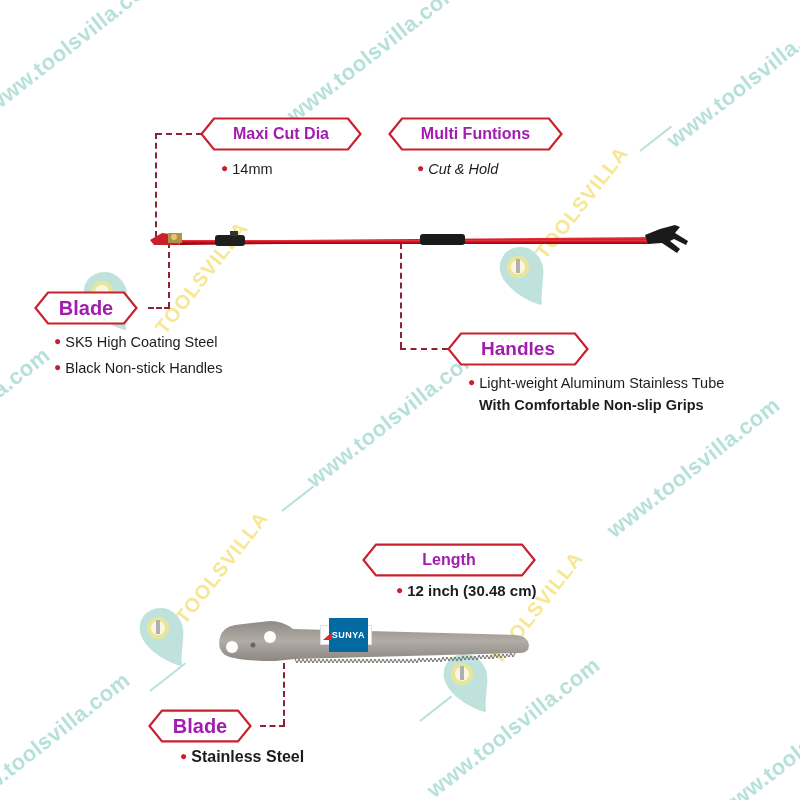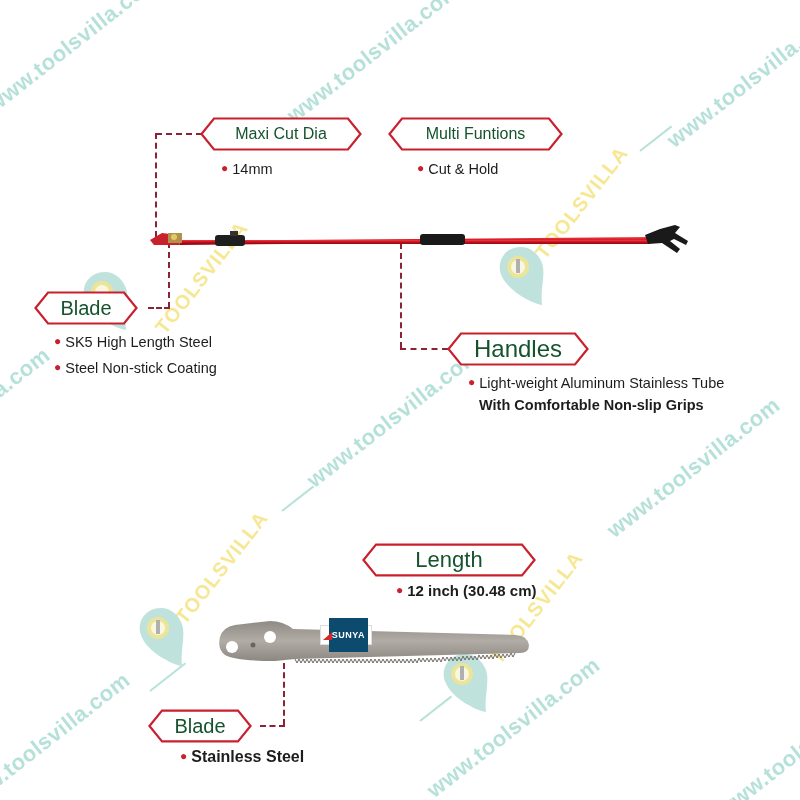--- a/index.html
+++ b/index.html
@@ -27,21 +27,21 @@
       white-space: nowrap; letter-spacing: 1px; opacity: 0.9;
     }
     .wm-pin { position: absolute; width: 50px; height: 62px; }
 
     
     .hex-label { position: absolute; height: 34px; }
     .hex-label svg { position: absolute; left: 0; top: 0; width: 100%; height: 100%; }
     .hex-label span {
       position: absolute; left: 0; right: 0; top: 0; bottom: 0;
       display: flex; align-items: center; justify-content: center;
-      font-weight: normal; color: #14532d;
+      font-weight: bold; color: #a21caf;
     }
 
     .bullet { position: absolute; font-size: 14.5px; color: #1d1d1d; white-space: nowrap; line-height: 1.25; }
     .bullet .dot { color: #c8202c; font-size: 12px; margin-right: 4px; position: relative; top: -2px; }
     .bullet.bold { font-weight: bold; font-size: 15px; }
 
     .dash-v { position: absolute; width: 0; border-left: 2px dashed #8b2335; }
     .dash-h { position: absolute; height: 0; border-top: 2px dashed #8b2335; }
   </style>
 </head>
@@ -132,36 +132,36 @@
     <span style="font-size:16px;">Maxi Cut Dia</span>
   </div>
   <div class="bullet" style="left:221px; top:160px;"><span class="dot">●</span><span>14mm</span></div>
 
   <div class="hex-label" style="left:388px; top:117px; width:175px;">
     <svg viewBox="0 0 175 34" preserveAspectRatio="none">
         <polygon points="14,1.5 161,1.5 173.5,17 161,32.5 14,32.5 1.5,17" fill="#fff" stroke="#c8202c" stroke-width="2.2"></polygon>
       </svg>
     <span style="font-size:16px;">Multi Funtions</span>
   </div>
-  <div class="bullet" style="left:417px; top:160px;"><span class="dot">●</span><span>Cut &amp; Hold</span></div>
+  <div class="bullet" style="left:417px; top:160px;font-style:italic;"><span class="dot">●</span><span>Cut &amp; Hold</span></div>
 
   <div class="hex-label" style="left:34px; top:291px; width:104px;">
     <svg viewBox="0 0 104 34" preserveAspectRatio="none">
         <polygon points="14,1.5 90,1.5 102.5,17 90,32.5 14,32.5 1.5,17" fill="#fff" stroke="#c8202c" stroke-width="2.2"></polygon>
       </svg>
     <span style="font-size:20px;">Blade</span>
   </div>
-  <div class="bullet" style="left:54px; top:333px;"><span class="dot">●</span><span>SK5 High Length Steel</span></div>
-  <div class="bullet" style="left:54px; top:359px;"><span class="dot">●</span><span>Steel Non-stick Coating</span></div>
+  <div class="bullet" style="left:54px; top:333px;"><span class="dot">●</span><span>SK5 High Coating Steel</span></div>
+  <div class="bullet" style="left:54px; top:359px;"><span class="dot">●</span><span>Black Non-stick Handles</span></div>
 
   <div class="hex-label" style="left:447px; top:332px; width:142px;">
     <svg viewBox="0 0 142 34" preserveAspectRatio="none">
         <polygon points="14,1.5 128,1.5 140.5,17 128,32.5 14,32.5 1.5,17" fill="#fff" stroke="#c8202c" stroke-width="2.2"></polygon>
       </svg>
-    <span style="font-size:24px;">Handles</span>
+    <span style="font-size:19px;">Handles</span>
   </div>
   <div class="bullet" style="left:468px; top:374px;"><span class="dot">●</span><span>Light-weight Aluminum Stainless Tube</span></div>
   <div class="bullet" style="left:479px; top:396px;font-weight:bold;"><span>With Comfortable Non-slip Grips</span></div>
 </div>
 
 <div>
 
   <div class="dash-v" style="left:283px; top:663px; height:62px;"></div>
   <div class="dash-h" style="left:260px; top:725px; width:25px;"></div>
 
@@ -176,28 +176,28 @@
     <path d="M5,22 Q8,12 20,10 L55,6 Q68,6 78,14 L300,20 Q312,20 314,30 Q314,38 305,38 L80,44 L60,46 Q20,46 10,40 Q2,34 5,22 Z" fill="url(#sawGrad)"></path>
 
     <path d="M80,44 L82,48 L84,44 L86,48 L88,44 L90,48 L92,44 L94,48 L96,44 L98,48 L100,44 L102,48 L104,44 L106,48 L108,44 L110,48 L112,44 L114,48 L116,44 L118,48 L120,44 L122,48 L124,44 L126,48 L128,44 L130,48 L132,44 L134,48 L136,44 L138,48 L140,44 L142,48 L144,44 L146,48 L148,44 L150,48 L152,44 L154,48 L156,44 L158,48 L160,44 L162,48 L164,44 L166,48 L168,44 L170,48 L172,44 L174,48 L176,44 L178,48 L180,44 L182,48 L184,44 L186,48 L188,44 L190,48 L192,44 L194,48 L196,44 L198,48 L200,44 L202,48 L204,43 L206,47 L208,43 L210,47 L212,43 L214,47 L216,43 L218,47 L220,43 L222,47 L224,43 L226,47 L228,42 L230,46 L232,42 L234,46 L236,42 L238,46 L240,42 L242,46 L244,42 L246,46 L248,41 L250,45 L252,41 L254,45 L256,41 L258,45 L260,41 L262,45 L264,40 L266,44 L268,40 L270,44 L272,40 L274,44 L276,40 L278,44 L280,39 L282,43 L284,39 L286,43 L288,39 L290,43 L292,39 L294,42 L296,38 L298,42 L300,38" fill="none" stroke="#6e6a65" stroke-width="1"></path>
     <circle cx="17" cy="32" r="6" fill="#ffffff"></circle>
     <circle cx="38" cy="30" r="2.5" fill="#6a6560"></circle>
     <circle cx="55" cy="22" r="6" fill="#ffffff"></circle>
   </svg>
 
   <div class="abs" style="left:320px; top:625px; width:52px; height:20px; background:#fff; border:1px solid #ddd; display:flex; align-items:center; justify-content:flex-end; padding-right:3px; box-sizing:border-box;">
     <span class="abs" style="left:2px; top:6px; width:0; height:0; border-left:9px solid transparent; border-bottom:8px solid #d42a2a;"></span>
-    <span style="background:#0c4a6e; color:#fff; font-size:9px; font-weight:bold; padding:12px 3px; letter-spacing:0.5px;text-align:center;">SUNYA</span>
+    <span style="background:#0369a1; color:#fff; font-size:9px; font-weight:bold; padding:12px 3px; letter-spacing:0.5px;text-align:center;">SUNYA</span>
   </div>
 
   <div class="hex-label" style="left:362px; top:543px; width:174px;">
     <svg viewBox="0 0 174 32" preserveAspectRatio="none">
         <polygon points="14,1.5 160,1.5 172.5,16 160,30.5 14,30.5 1.5,16" fill="#fff" stroke="#c8202c" stroke-width="2.2"></polygon>
       </svg>
-    <span style="font-size:22px;">Length</span>
+    <span style="font-size:16px;">Length</span>
   </div>
   <div class="bullet bold" style="left:396px; top:582px;"><span class="dot">●</span><span>12 inch (30.48 cm)</span></div>
 
   <div class="hex-label" style="left:148px; top:709px; width:104px;">
     <svg viewBox="0 0 104 32" preserveAspectRatio="none">
         <polygon points="14,1.5 90,1.5 102.5,16 90,30.5 14,30.5 1.5,16" fill="#fff" stroke="#c8202c" stroke-width="2.2"></polygon>
       </svg>
     <span style="font-size:20px;">Blade</span>
   </div>
   <div class="bullet bold" style="left:180px; top:747px; font-size:16px;"><span class="dot">●</span><span>Stainless Steel</span></div>

